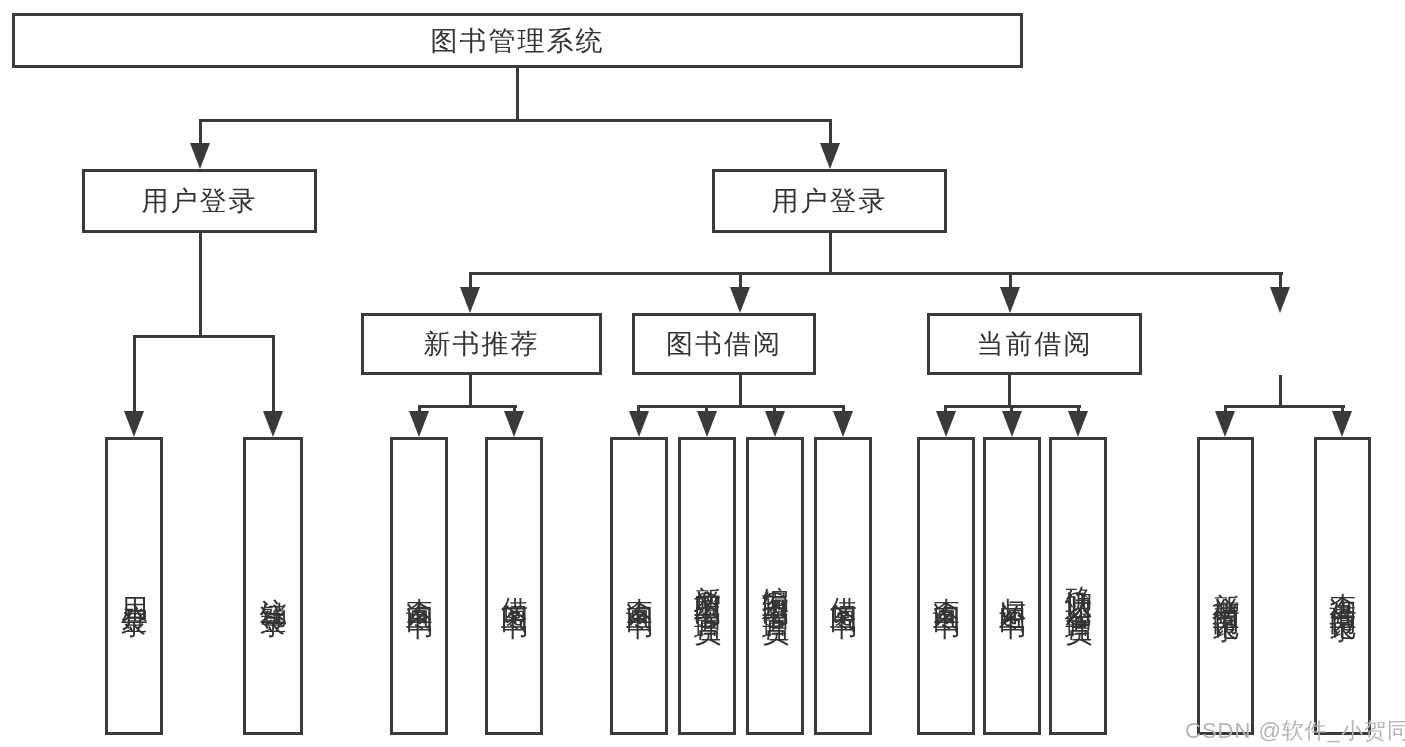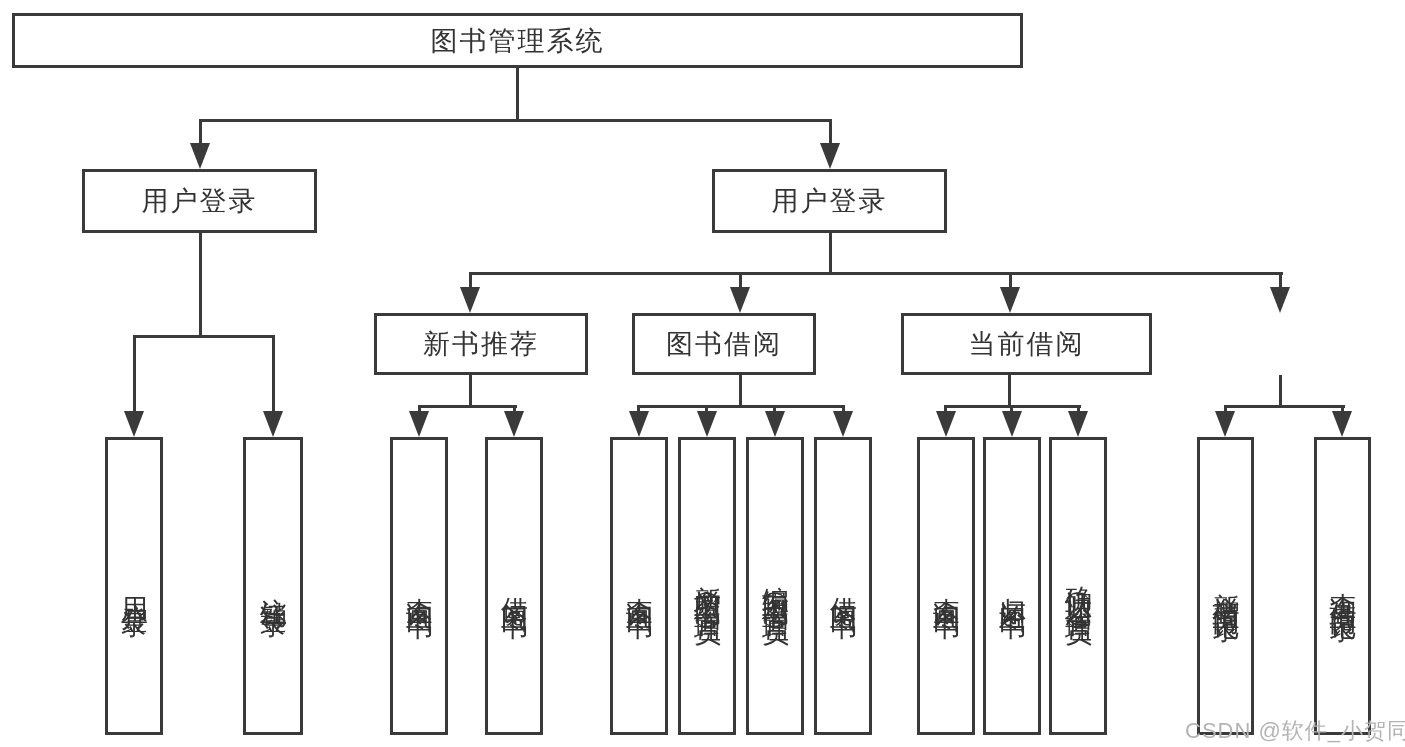--- a/index.html
+++ b/index.html
@@ -65,27 +65,27 @@
   <div class="hline" style="left:469px;top:272px;width:814px;"></div>
   <div class="vline" style="left:469px;top:275px;height:16px;"></div>
   <div class="arrowhead" style="left:460px;top:287px;"></div>
   <div class="vline" style="left:739px;top:275px;height:16px;"></div>
   <div class="arrowhead" style="left:730px;top:287px;"></div>
   <div class="vline" style="left:1009px;top:275px;height:16px;"></div>
   <div class="arrowhead" style="left:1000px;top:287px;"></div>
   <div class="vline" style="left:1279px;top:275px;height:16px;"></div>
   <div class="arrowhead" style="left:1270px;top:287px;"></div>
 
-  <div class="box" style="left:374px;top:313px;width:214px;height:62px;">
+  <div class="box" style="left:361px;top:313px;width:241px;height:62px;">
     <span class="hlabel">新书推荐</span>
   </div>
   <div class="box" style="left:632px;top:313px;width:184px;height:62px;">
     <span class="hlabel">图书借阅</span>
   </div>
-  <div class="box" style="left:901px;top:313px;width:251px;height:62px;">
+  <div class="box" style="left:927px;top:313px;width:215px;height:62px;">
     <span class="hlabel">当前借阅</span>
   </div>
 
   <div class="vline" style="left:469px;top:375px;height:33px;"></div>
   <div class="hline" style="left:418px;top:405px;width:99px;"></div>
   <div class="vline" style="left:418px;top:408px;height:10px;"></div>
   <div class="arrowhead" style="left:409px;top:411px;"></div>
   <div class="vline" style="left:513px;top:408px;height:10px;"></div>
   <div class="arrowhead" style="left:504px;top:411px;"></div>
 

